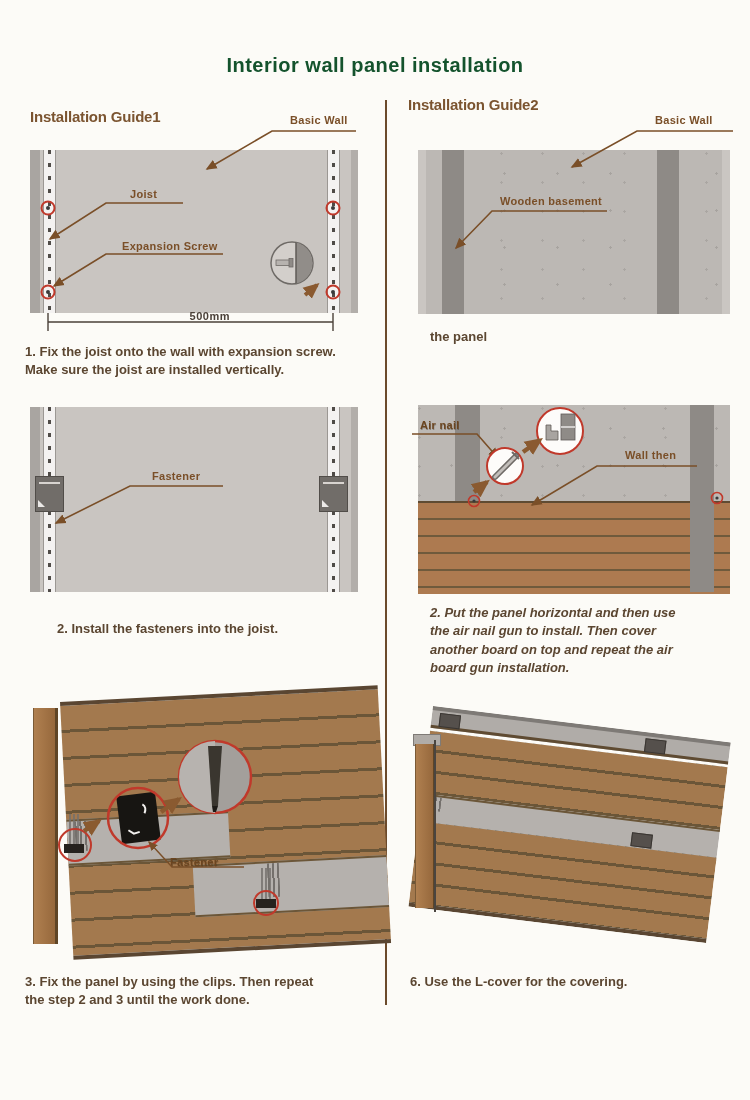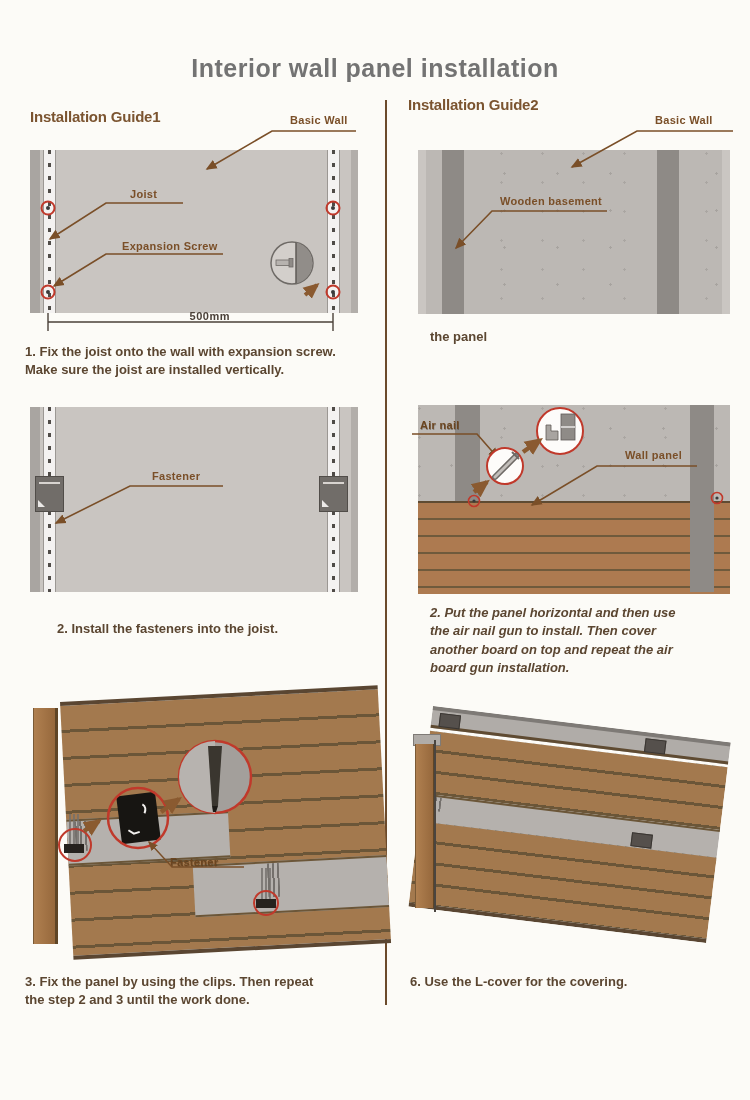--- a/index.html
+++ b/index.html
@@ -1,20 +1,20 @@
 <!DOCTYPE html>
 <html><head>
 <meta charset="utf-8">
 <style>
   html,body{margin:0;padding:0;background:#ffffff;}
   #page{position:relative;width:750px;height:1100px;background:#fcfbf7;overflow:hidden;
         font-family:"Liberation Sans",sans-serif;}
   .abs{position:absolute;}
   .title{position:absolute;left:0;top:54px;width:750px;text-align:center;
-         font-size:25px;font-weight:bold;color:#737373;letter-spacing:.5px;}
+         font-size:20px;font-weight:bold;color:#14532d;letter-spacing:.5px;}
   .hdr{position:absolute;font-size:15px;font-weight:bold;color:#7b5430;letter-spacing:-.2px;white-space:nowrap;}
   .lbl{position:absolute;font-size:11px;font-weight:bold;color:#7a4f28;letter-spacing:.3px;white-space:nowrap;z-index:4;}
   .lbl.dark{color:#6b4520;text-shadow:.5px .5px 0 rgba(40,28,14,.35);}
   .dim{position:absolute;font-size:11px;font-weight:bold;color:#4a4038;letter-spacing:.5px;z-index:4;}
   .step{position:absolute;font-size:13px;font-weight:bold;color:#5b4631;line-height:1.42;z-index:4;}
   .step div{white-space:nowrap;}
   .divider{position:absolute;left:385px;top:100px;width:2px;height:905px;background:#6b4a2b;}
   .wall{position:absolute;background:#c9c5c1;z-index:1;}
   .wallR{position:absolute;background:#bcb8b4;z-index:1;
          background-image:radial-gradient(circle,#a7a39f 1px,transparent 1.3px),
@@ -127,21 +127,21 @@
     <div>the panel</div>
   </div>
 
   <div class="wallR" style="left:418px;top:405px;width:312px;height:96px;">
     <div class="darkstrip" style="left:37px;width:25px;height:96px;"></div>
   </div>
   <div class="abs" style="left:418px;top:501px;width:312px;height:91px;z-index:1;border-top:2px solid #5f4b32;
        background:repeating-linear-gradient(180deg,#ad7a50 0 15px,#6f5a3c 15px 17px);"></div>
   <div class="darkstrip" style="left:690px;top:405px;width:24px;height:187px;z-index:2;"></div>
   <div class="lbl dark" style="left:420px;top:419px;">Air nail</div>
-  <div class="lbl" style="left:625px;top:449px;">Wall panel</div>
+  <div class="lbl" style="left:625px;top:449px;">Wall then</div>
 
   <div class="step" style="left:430px;top:604px;font-style:italic;">
     <div>2. Put the panel horizontal and then use</div>
     <div>the air nail gun to install. Then cover</div>
     <div>another board on top and repeat the air</div>
     <div>board gun installation.</div>
   </div>
 
   <div class="abs" style="left:413px;top:734px;width:26px;height:10px;background:#b0aca8;border:1px solid #7e7a76;z-index:2;"></div>
   <div class="plankV" style="left:415px;top:744px;width:17px;height:164px;z-index:2;"></div>

